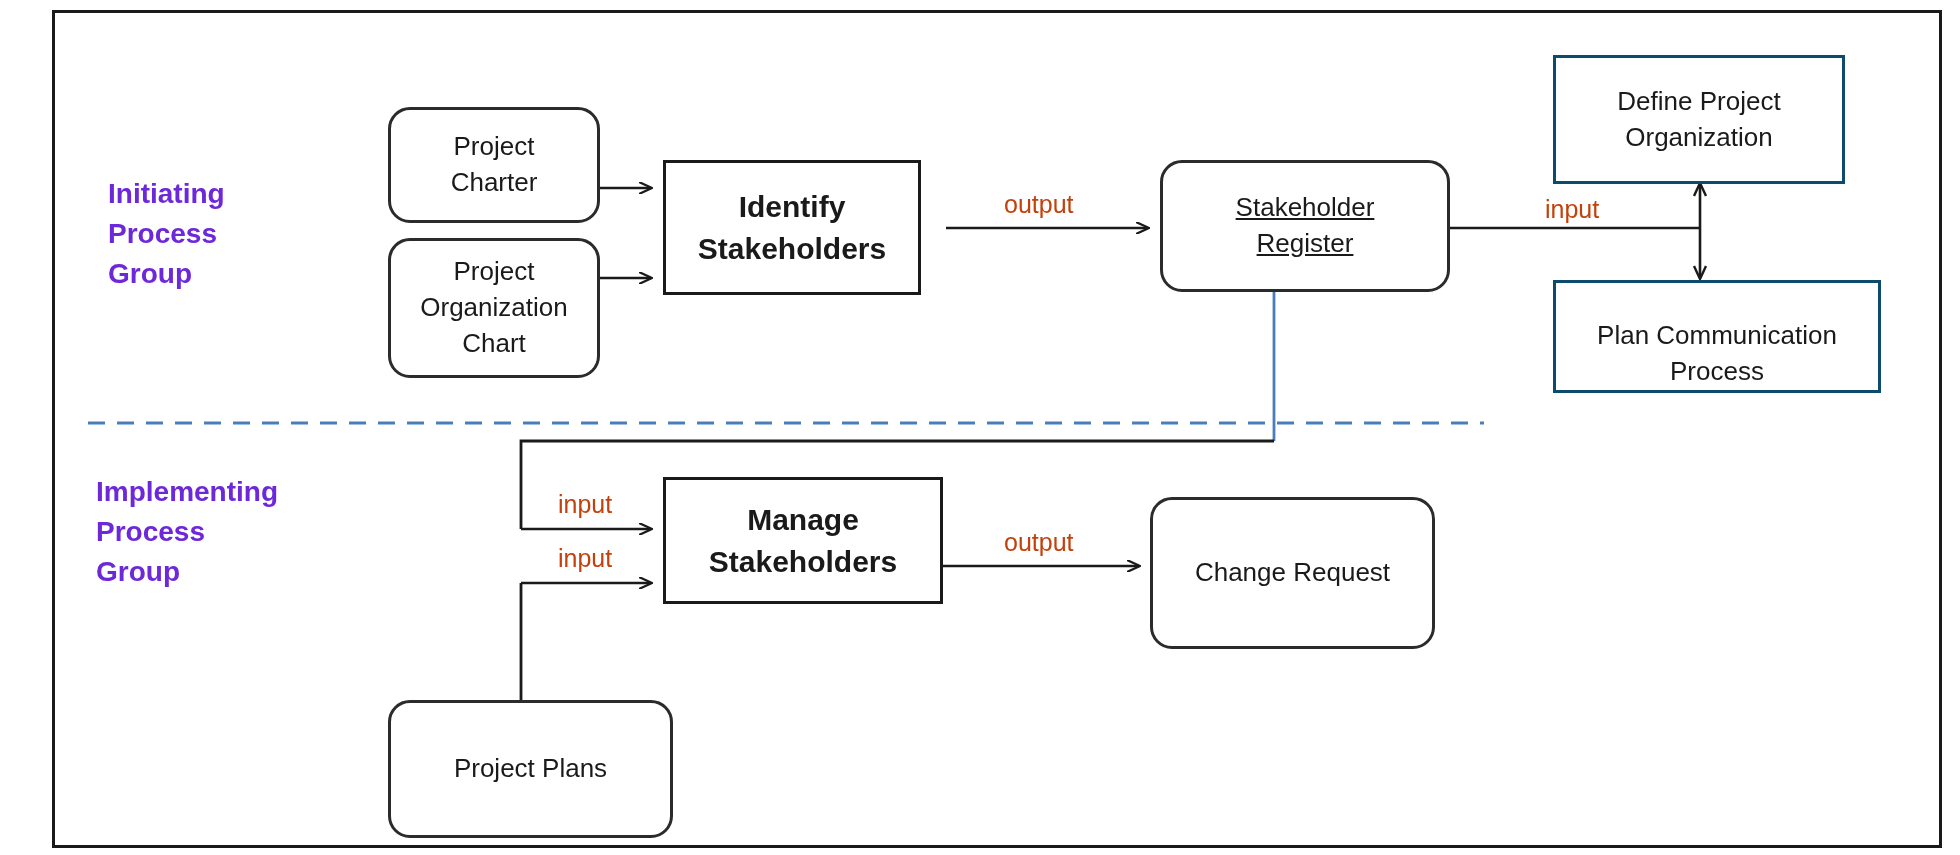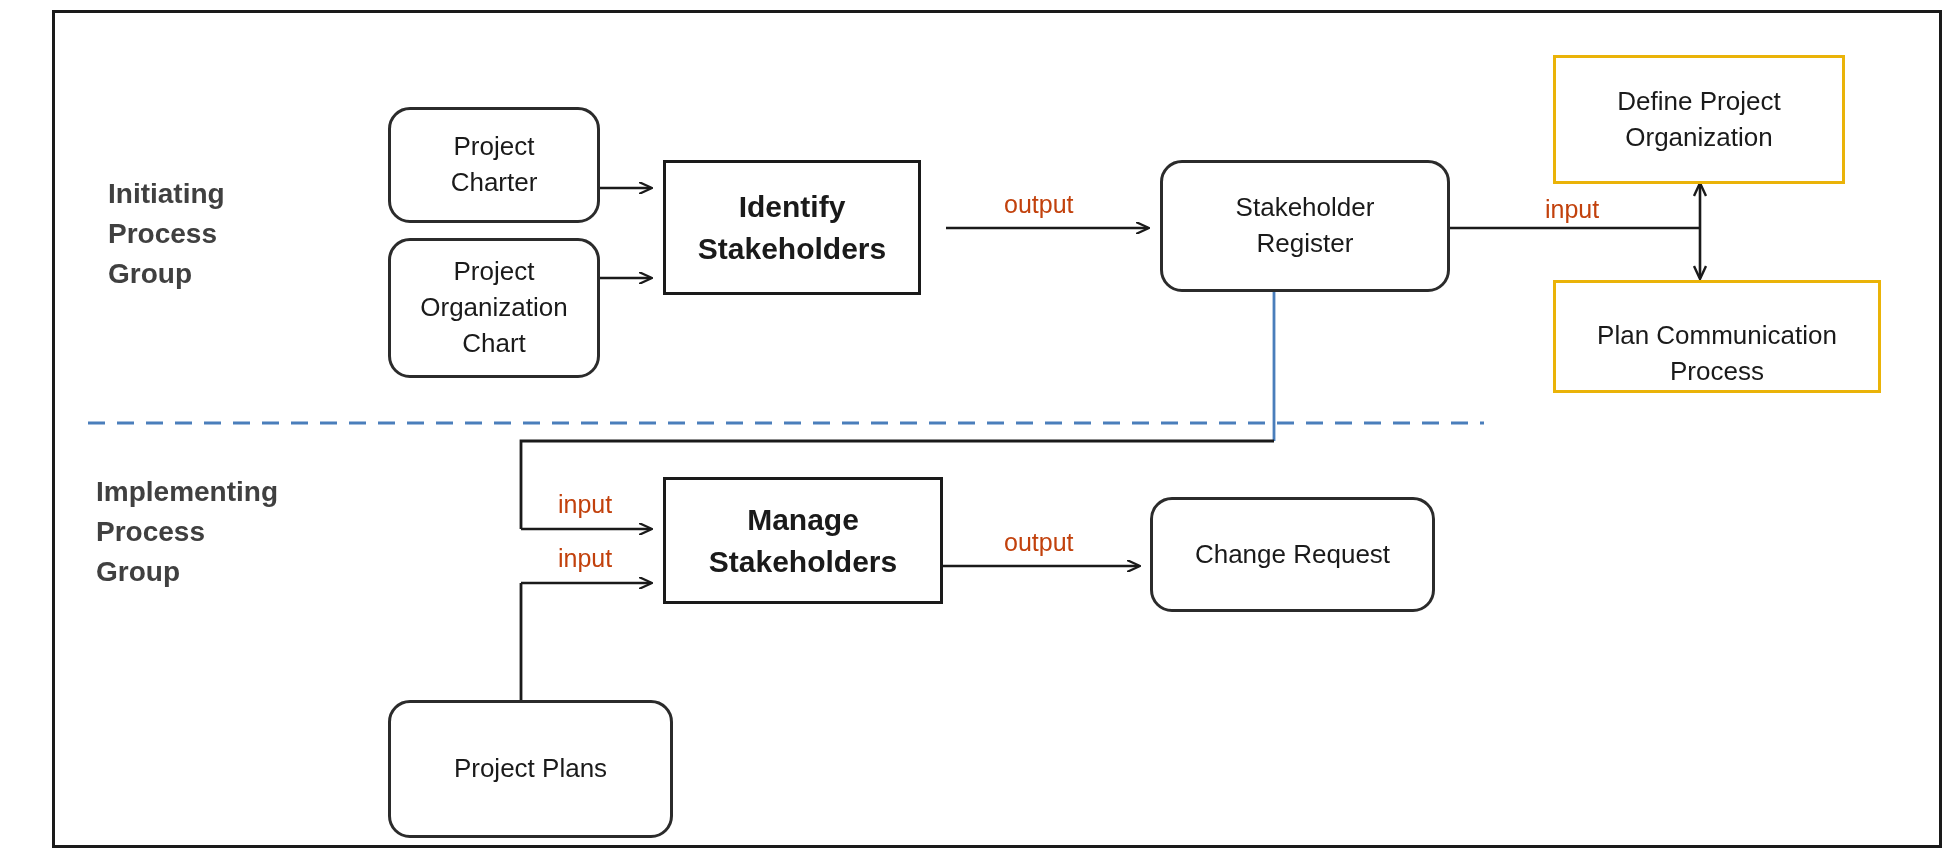--- a/index.html
+++ b/index.html
@@ -55,35 +55,35 @@
     font-size: 26px;
     font-weight: 400;
   }
   .node.process {
     border: 3px solid #1a1a1a;
     border-radius: 0;
     font-size: 30px;
     font-weight: bold;
   }
   .node.plain {
-    border: 3px solid #eab308;
+    border: 3px solid #0c4a6e;
     border-radius: 0;
     font-size: 26px;
     font-weight: 400;
   }
   .node .txt {
     padding: 0 10px;
     white-space: pre-line;
   }
   
   .group-label {
     position: absolute;
     font-size: 28px;
     font-weight: bold;
-    color: #404040;
+    color: #6d28d9;
     line-height: 1.42;
     white-space: pre-line;
   }
   
   .edge-label {
     position: absolute;
     font-size: 25px;
     font-weight: 400;
     color: #c2410c;
     background: #ffffff;
@@ -151,41 +151,41 @@
     <span class="txt">Project
 Organization
 Chart</span>
   </div>
 
   <div class="node process" style="left:663px; top:160px; width:258px; height:135px;">
     <span class="txt">Identify
 Stakeholders</span>
   </div>
 
-  <div class="node artifact" style="left:1160px; top:160px; width:290px; height:132px;">
+  <div class="node artifact" style="left:1160px; top:160px; width:290px; height:132px;text-decoration:underline;">
     <span class="txt">Stakeholder
 Register</span>
   </div>
 
   <div class="node plain" style="left:1553px; top:55px; width:292px; height:129px;">
     <span class="txt">Define Project
 Organization</span>
   </div>
 
   <div class="node plain" style="left:1553px; top:280px; width:328px; height:113px;align-items:flex-end;">
     <span class="txt">Plan Communication
 Process</span>
   </div>
 
   <div class="node process" style="left:663px; top:477px; width:280px; height:127px;">
     <span class="txt">Manage
 Stakeholders</span>
   </div>
 
-  <div class="node artifact" style="left:1150px; top:497px; width:285px; height:115px;">
+  <div class="node artifact" style="left:1150px; top:497px; width:285px; height:152px;">
     <span class="txt">Change Request</span>
   </div>
 
   <div class="node artifact" style="left:388px; top:700px; width:285px; height:138px;">
     <span class="txt">Project Plans</span>
   </div>
 
   <div class="edge-label" style="left:1000px; top:190px;">output</div>
 
   <div class="edge-label" style="left:1541px; top:195px;">input</div>

